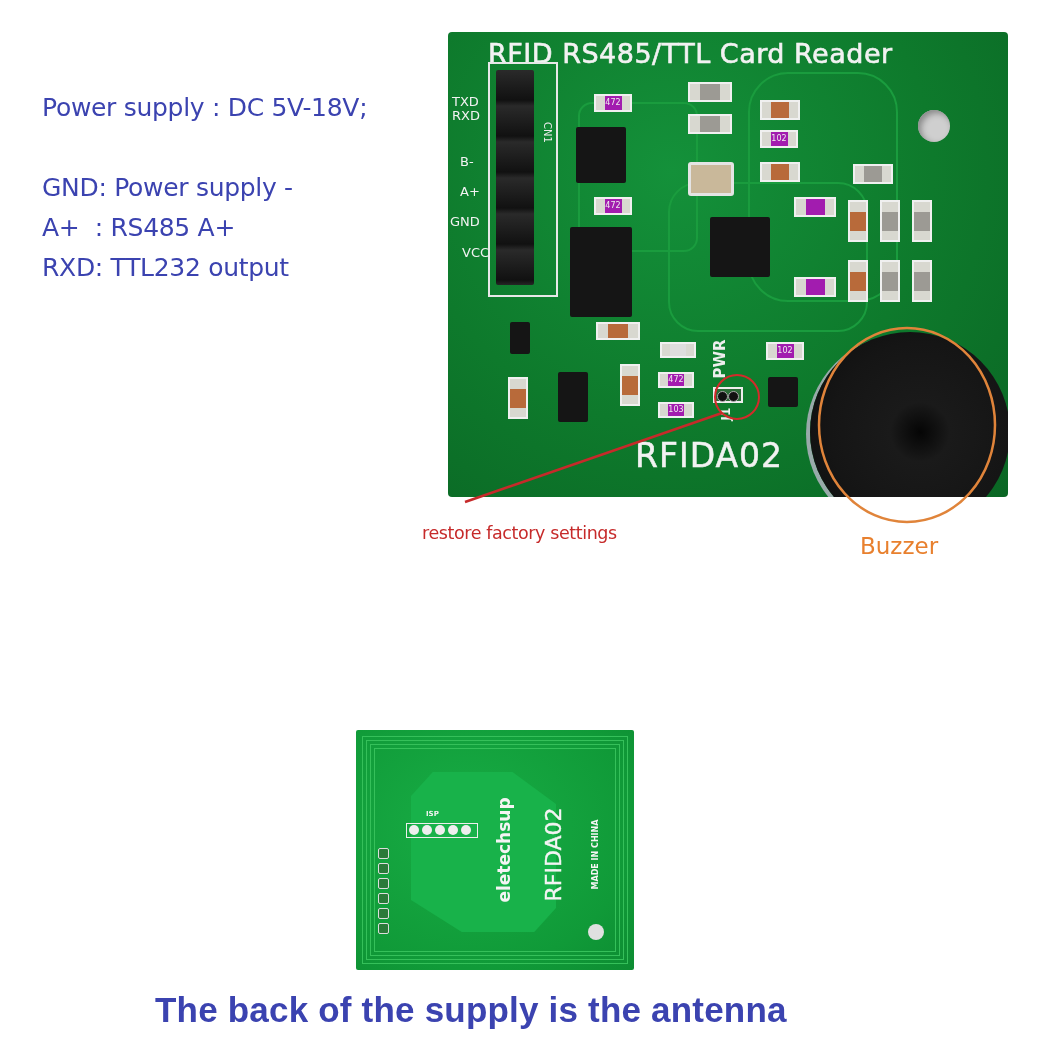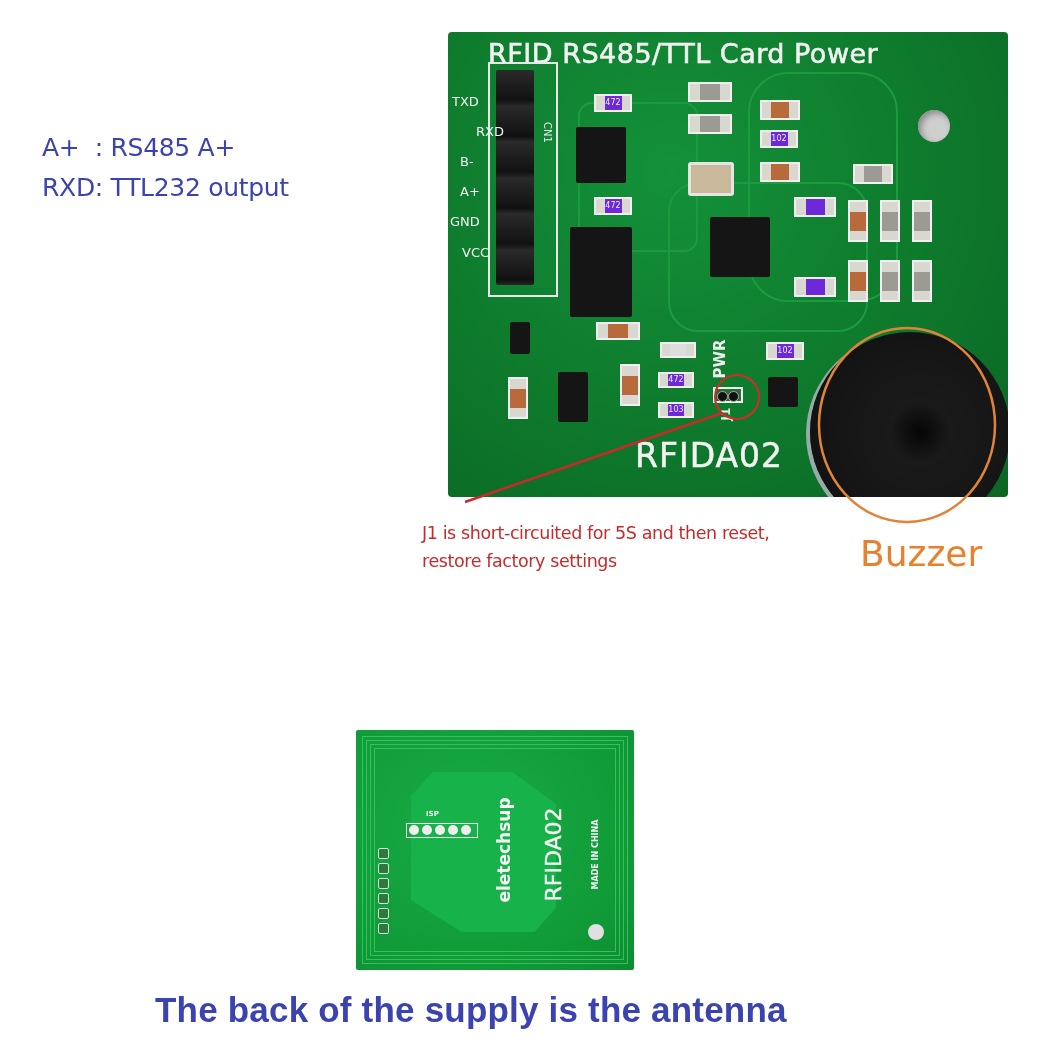--- a/index.html
+++ b/index.html
@@ -19,34 +19,34 @@
   .pin-lbl { font-size: 13px; right: auto; }
   .header-box { position: absolute; left: 40px; top: 30px; width: 70px; height: 235px; border: 2px solid #e8e8e8; }
   .header-pins { position: absolute; left: 48px; top: 38px; width: 38px; height: 215px; background: #1d1d1d; border-radius: 2px;
     background-image: repeating-linear-gradient(180deg, #2a2a2a 0, #111 30px, #2a2a2a 36px); }
   .cn1 { position: absolute; left: 89px; top: 95px; font-size: 10px; color: #eee; transform: rotate(90deg); }
   .trace { position: absolute; border: 2px solid #1a9c3e; border-radius: 14px; }
   .chip { position: absolute; background: #151515; border-radius: 2px; }
   .smd { position: absolute; background: #d8d8d0; border: 2px solid #f0f0f0; }
   .smd .body { position: absolute; left: 25%; right: 25%; top: 0; bottom: 0; }
   .smd.cap .body { background: #b86a3a; }
-  .smd.res .body { background: #6d28d9; color: #eee; font-size: 8px; text-align: center; line-height: 100%; display:flex; align-items:center; justify-content:center;}
+  .smd.res .body { background: #a21caf; color: #eee; font-size: 8px; text-align: center; line-height: 100%; display:flex; align-items:center; justify-content:center;}
   .smd.grey .body { background: #9c9a94; }
   .crystal { position: absolute; background: #c9b89a; border: 3px solid #e4e4e4; border-radius: 3px; }
   .mount-hole { position: absolute; width: 32px; height: 32px; border-radius: 50%; background: #cfcfcf; box-shadow: inset 3px 3px 6px #888; }
   .buzzer { position: absolute; left: 362px; top: 300px; width: 200px; height: 200px; border-radius: 50%; background: radial-gradient(circle at 55% 50%, #050505 0%, #1a1a1a 20%, #151515 60%, #0c0c0c 100%); box-shadow: -4px 2px 0 #9aa; }
   .small-lbl { position: absolute; color: #eee; font-size: 10px; font-weight: bold; }
   .j1-pads { position: absolute; left: 265px; top: 355px; width: 30px; height: 16px; border: 2px solid #eee; background: #2a6b36; }
   .j1-pads::before, .j1-pads::after { content: ""; position: absolute; top: 2px; width: 9px; height: 9px; border-radius: 50%; background: #111; border: 1px solid #aaa; }
   .j1-pads::before { left: 2px; } .j1-pads::after { right: 2px; }
 
   
   .overlay { position: absolute; left: 0; top: 0; width: 1050px; height: 1050px; pointer-events: none; }
   .j1-note { position: absolute; left: 422px; top: 519px; color: #c62a2a; font-size: 17.5px; line-height: 28px; font-family: "DejaVu Sans", sans-serif; letter-spacing: -0.4px; }
-  .buzzer-note { position: absolute; left: 860px; top: 533px; color: #e8802e; font-size: 36px; font-family: "DejaVu Sans", sans-serif; }
+  .buzzer-note { position: absolute; left: 860px; top: 533px; color: #e8802e; font-size: 23px; font-family: "DejaVu Sans", sans-serif; }
 
   
   .board-back { position: absolute; left: 356px; top: 730px; width: 278px; height: 240px; background: #13a13d; border-radius: 2px;
     background-image: radial-gradient(ellipse at 40% 40%, #18ad45 0%, #109a38 70%, #0d8c32 100%); overflow: hidden; }
   .coil { position: absolute; border: 1.5px solid #35c05a; }
   .back-silk { position: absolute; color: #f4f4f4; font-weight: bold; white-space: nowrap; }
   .brand { left: 120px; top: 108px; font-size: 17px; transform: rotate(-90deg); transform-origin: center; }
   .back-model { left: 160px; top: 108px; font-size: 22px; transform: rotate(-90deg); transform-origin: center; font-weight: normal; -webkit-text-stroke: 0.4px #f4f4f4;}
   .made-in { left: 205px; top: 122px; font-size: 8px; transform: rotate(-90deg); transform-origin: center; }
   .isp-box { position: absolute; left: 50px; top: 93px; width: 72px; height: 15px; border: 1.5px solid #eee; display: flex; gap: 3px; padding: 1px 2px; }
@@ -55,37 +55,39 @@
   .side-pad { width: 11px; height: 11px; border: 1px solid #ddd; background: #2b7a3a; border-radius: 2px; }
   .back-hole { position: absolute; left: 232px; top: 194px; width: 16px; height: 16px; border-radius: 50%; background: #e0e0e0; }
   .copper { position: absolute; left: 55px; top: 42px; width: 145px; height: 160px; background: #18b24a; clip-path: polygon(15% 0, 70% 0, 100% 20%, 100% 85%, 85% 100%, 35% 100%, 0 80%, 0 15%); }
 
   .caption { position: absolute; left: 155px; top: 990px; color: #3b43b0; font-size: 35px; font-weight: bold; font-family: "Liberation Sans", sans-serif; letter-spacing: 0.2px; }
 </style>
 </head>
 <body>
 
 <div class="pin-desc">
+  <div class="line">Power supply : DC 5V-18V;</div>
   <div class="gap"></div>
+  <div class="line">GND: Power supply -</div>
   <div class="line">A+  : RS485 A+</div>
   <div class="line">RXD: TTL232 output</div>
 </div>
 
 <div class="board-front">
-  <div class="silk board-title">RFID RS485/TTL Card Power</div>
+  <div class="silk board-title">RFID RS485/TTL Card Reader</div>
 
   <div class="trace" style="left:130px;top:70px;width:120px;height:150px;"></div>
   <div class="trace" style="left:220px;top:150px;width:200px;height:150px;border-radius:30px;"></div>
   <div class="trace" style="left:300px;top:40px;width:150px;height:230px;border-radius:40px;"></div>
 
   <div class="header-box"></div>
   <div class="header-pins"></div>
   <div class="cn1">CN1</div>
   <div class="silk pin-lbl" style="left:4px;top:62px;">TXD</div>
-  <div class="silk pin-lbl" style="left:4px;top:92px;margin-left:24px;">RXD</div>
+  <div class="silk pin-lbl" style="left:4px;top:76px;">RXD</div>
   <div class="silk pin-lbl" style="left:12px;top:122px;">B-</div>
   <div class="silk pin-lbl" style="left:12px;top:152px;">A+</div>
   <div class="silk pin-lbl" style="left:2px;top:182px;">GND</div>
   <div class="silk pin-lbl" style="left:14px;top:213px;">VCC</div>
 
   <div class="chip" style="left:128px;top:95px;width:50px;height:56px;"></div>
   <div class="chip" style="left:122px;top:195px;width:62px;height:90px;"></div>
   <div class="chip" style="left:262px;top:185px;width:60px;height:60px;"></div>
   <div class="chip" style="left:110px;top:340px;width:30px;height:50px;"></div>
   <div class="chip" style="left:62px;top:290px;width:20px;height:32px;"></div>
@@ -172,21 +174,20 @@
   <div class="silk model-label">RFIDA02</div>
 </div>
 
 <svg class="overlay" viewBox="0 0 1050 1050">
   <circle cx="737" cy="397" r="22" fill="none" stroke="#d42a2a" stroke-width="2"></circle>
   <line x1="722" y1="413" x2="465" y2="502" stroke="#c62a2a" stroke-width="2.5"></line>
   <ellipse cx="907" cy="425" rx="88" ry="97" fill="none" stroke="#e0843a" stroke-width="2.5"></ellipse>
 </svg>
 
 <div class="j1-note">
-  <div>J1 is short-circuited for 5S and then reset,</div>
   <div>restore factory settings</div>
 </div>
 <div class="buzzer-note">Buzzer</div>
 
 <div class="board-back">
   <div class="coil" style="left:6px;top:6px;right:6px;bottom:6px;"></div>
   <div class="coil" style="left:10px;top:10px;right:10px;bottom:10px;"></div>
   <div class="coil" style="left:14px;top:14px;right:14px;bottom:14px;"></div>
   <div class="coil" style="left:18px;top:18px;right:18px;bottom:18px;"></div>
   <div class="copper"></div>

